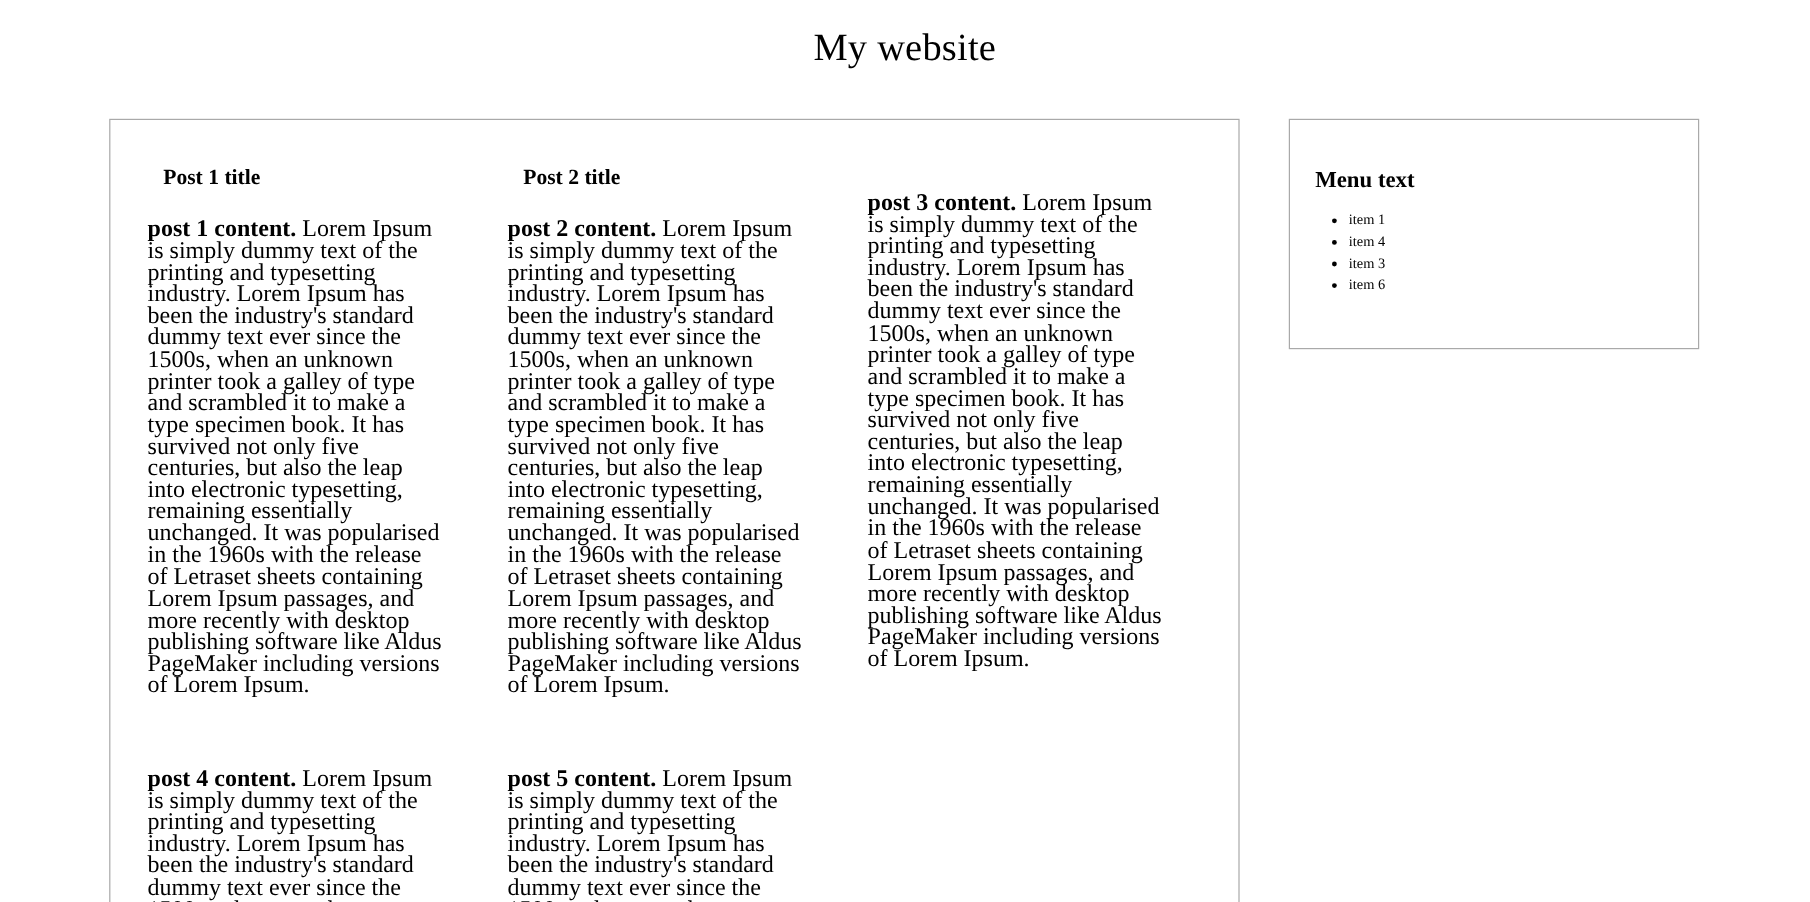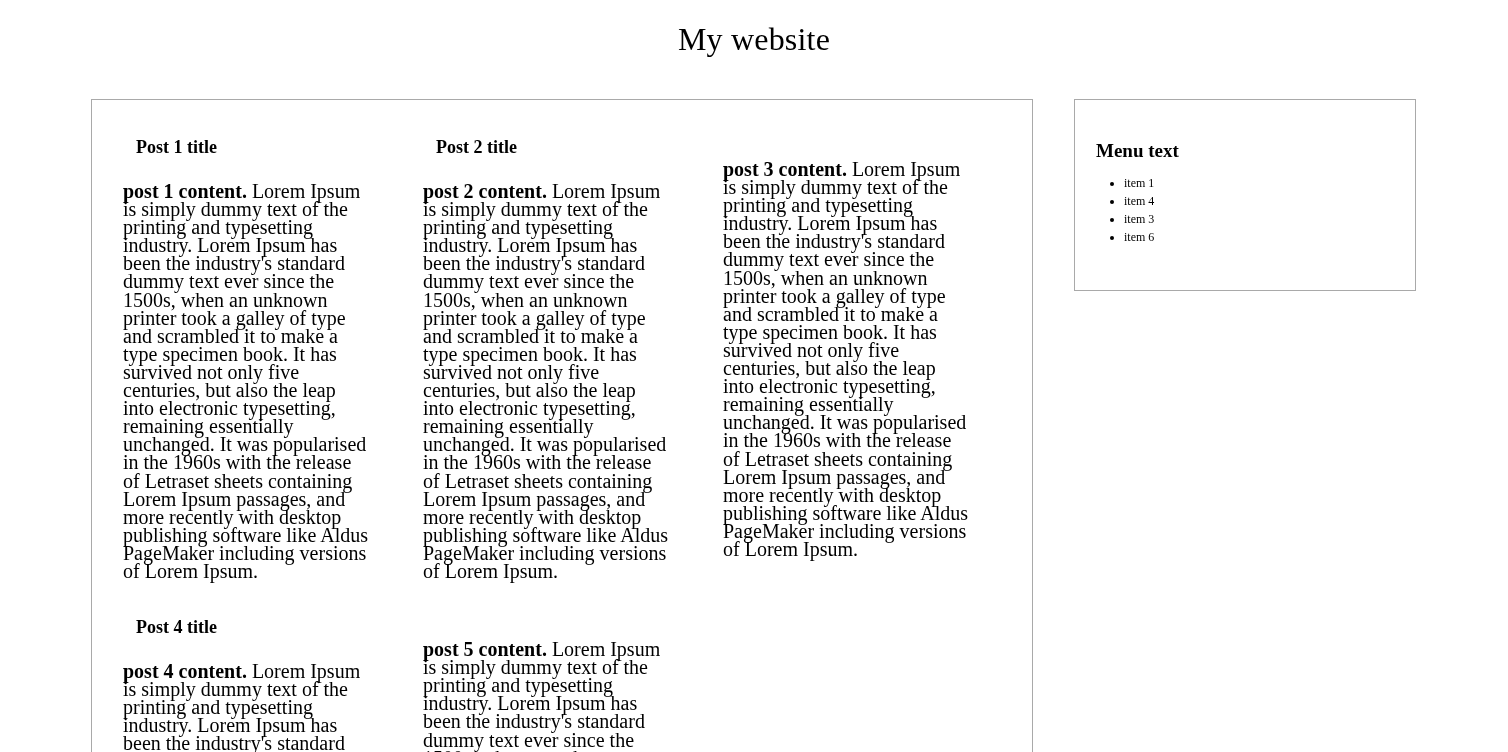--- a/index.html
+++ b/index.html
@@ -138,21 +138,20 @@
         <article class="post">
           <h2 class="post-title">Post 2 title</h2>
           <p class="post-body"><b>post 2 content.</b><span> Lorem Ipsum is simply dummy text of the printing and typesetting industry. Lorem Ipsum has been the industry's standard dummy text ever since the 1500s, when an unknown printer took a galley of type and scrambled it to make a type specimen book. It has survived not only five centuries, but also the leap into electronic typesetting, remaining essentially unchanged. It was popularised in the 1960s with the release of Letraset sheets containing Lorem Ipsum passages, and more recently with desktop publishing software like Aldus PageMaker including versions of Lorem Ipsum.</span></p>
         </article>
 
         <article class="post">
           <p class="post-body"><b>post 3 content.</b><span> Lorem Ipsum is simply dummy text of the printing and typesetting industry. Lorem Ipsum has been the industry's standard dummy text ever since the 1500s, when an unknown printer took a galley of type and scrambled it to make a type specimen book. It has survived not only five centuries, but also the leap into electronic typesetting, remaining essentially unchanged. It was popularised in the 1960s with the release of Letraset sheets containing Lorem Ipsum passages, and more recently with desktop publishing software like Aldus PageMaker including versions of Lorem Ipsum.</span></p>
         </article>
 
         <article class="post">
-          <h2 class="post-title">Post 4 title</h2>
           <p class="post-body"><b>post 4 content.</b><span> Lorem Ipsum is simply dummy text of the printing and typesetting industry. Lorem Ipsum has been the industry's standard dummy text ever since the 1500s, when an unknown printer took a galley of type and scrambled it to make a type specimen book. It has survived not only five centuries, but also the leap into electronic typesetting, remaining essentially unchanged. It was popularised in the 1960s with the release of Letraset sheets containing Lorem Ipsum passages, and more recently with desktop publishing software like Aldus PageMaker including versions of Lorem Ipsum.</span></p>
         </article>
 
         <article class="post">
           <p class="post-body"><b>post 5 content.</b><span> Lorem Ipsum is simply dummy text of the printing and typesetting industry. Lorem Ipsum has been the industry's standard dummy text ever since the 1500s, when an unknown printer took a galley of type and scrambled it to make a type specimen book. It has survived not only five centuries, but also the leap into electronic typesetting, remaining essentially unchanged. It was popularised in the 1960s with the release of Letraset sheets containing Lorem Ipsum passages, and more recently with desktop publishing software like Aldus PageMaker including versions of Lorem Ipsum.</span></p>
         </article>
 
       </div>
     </div>
 

